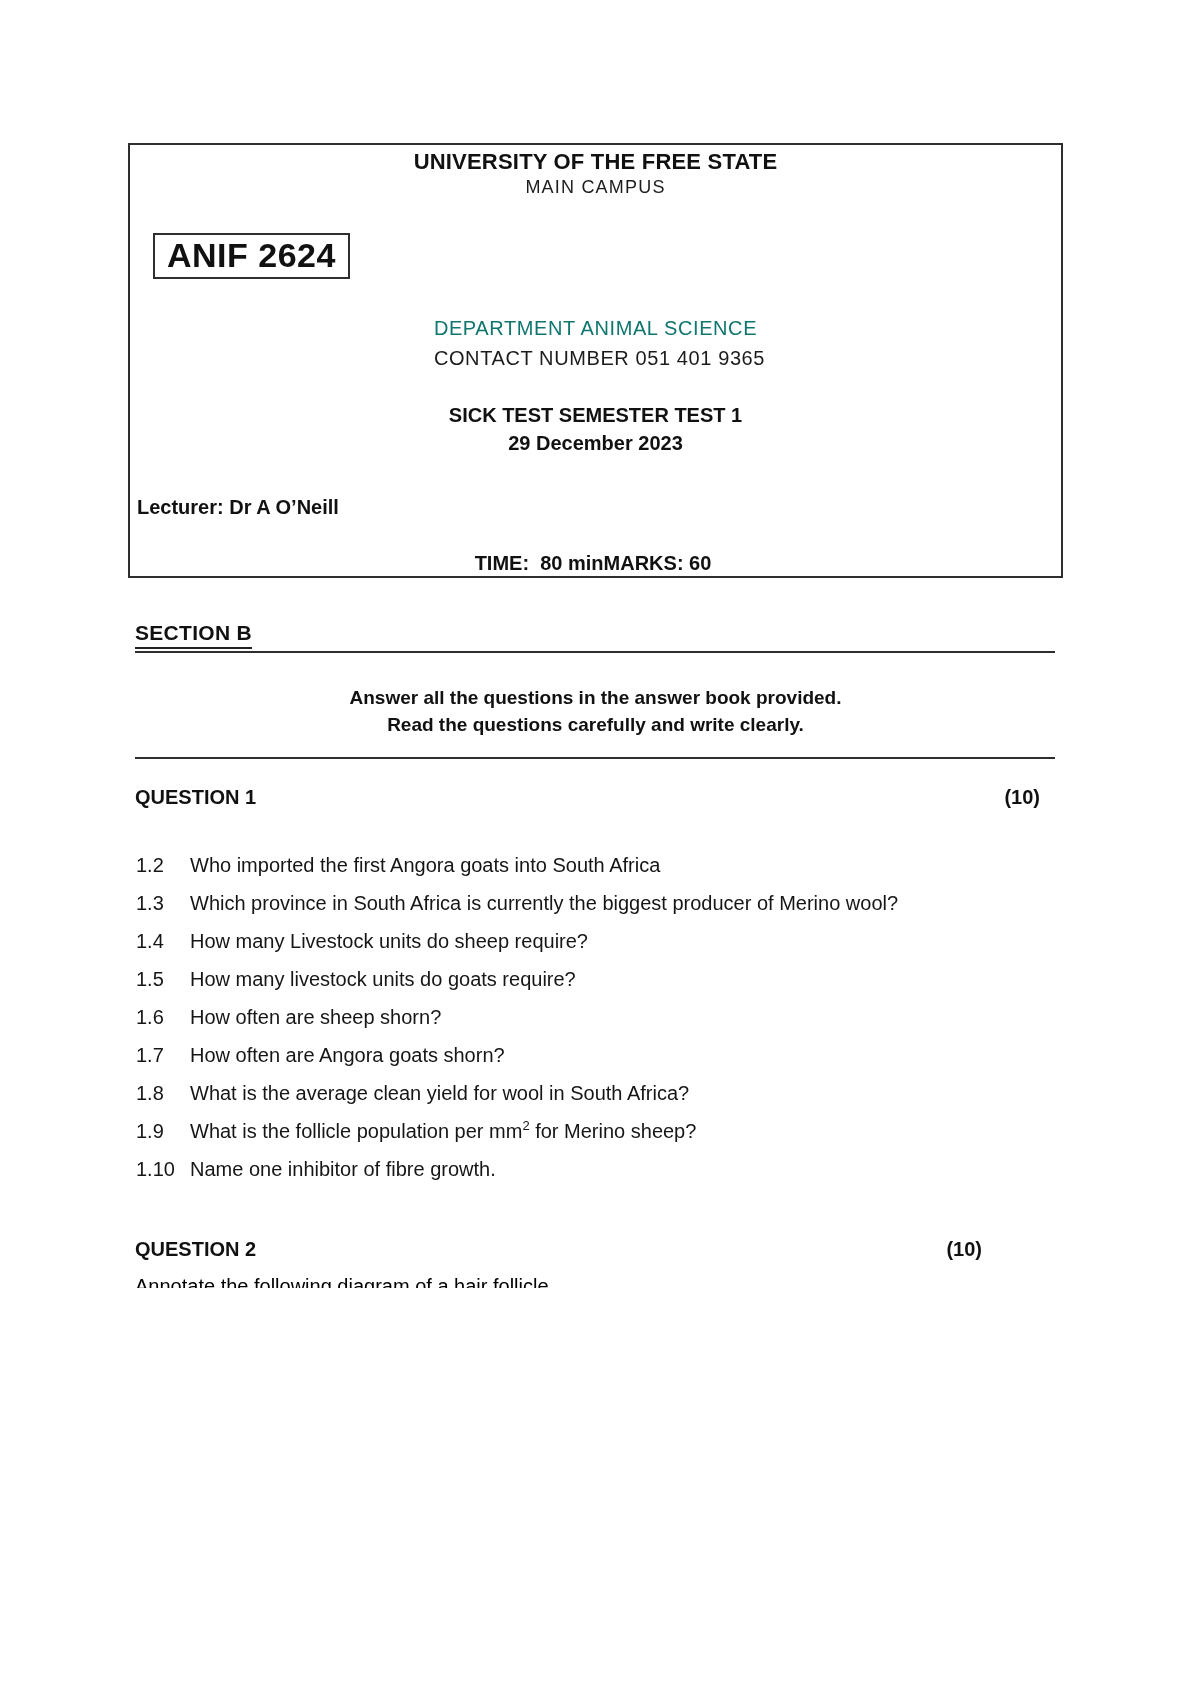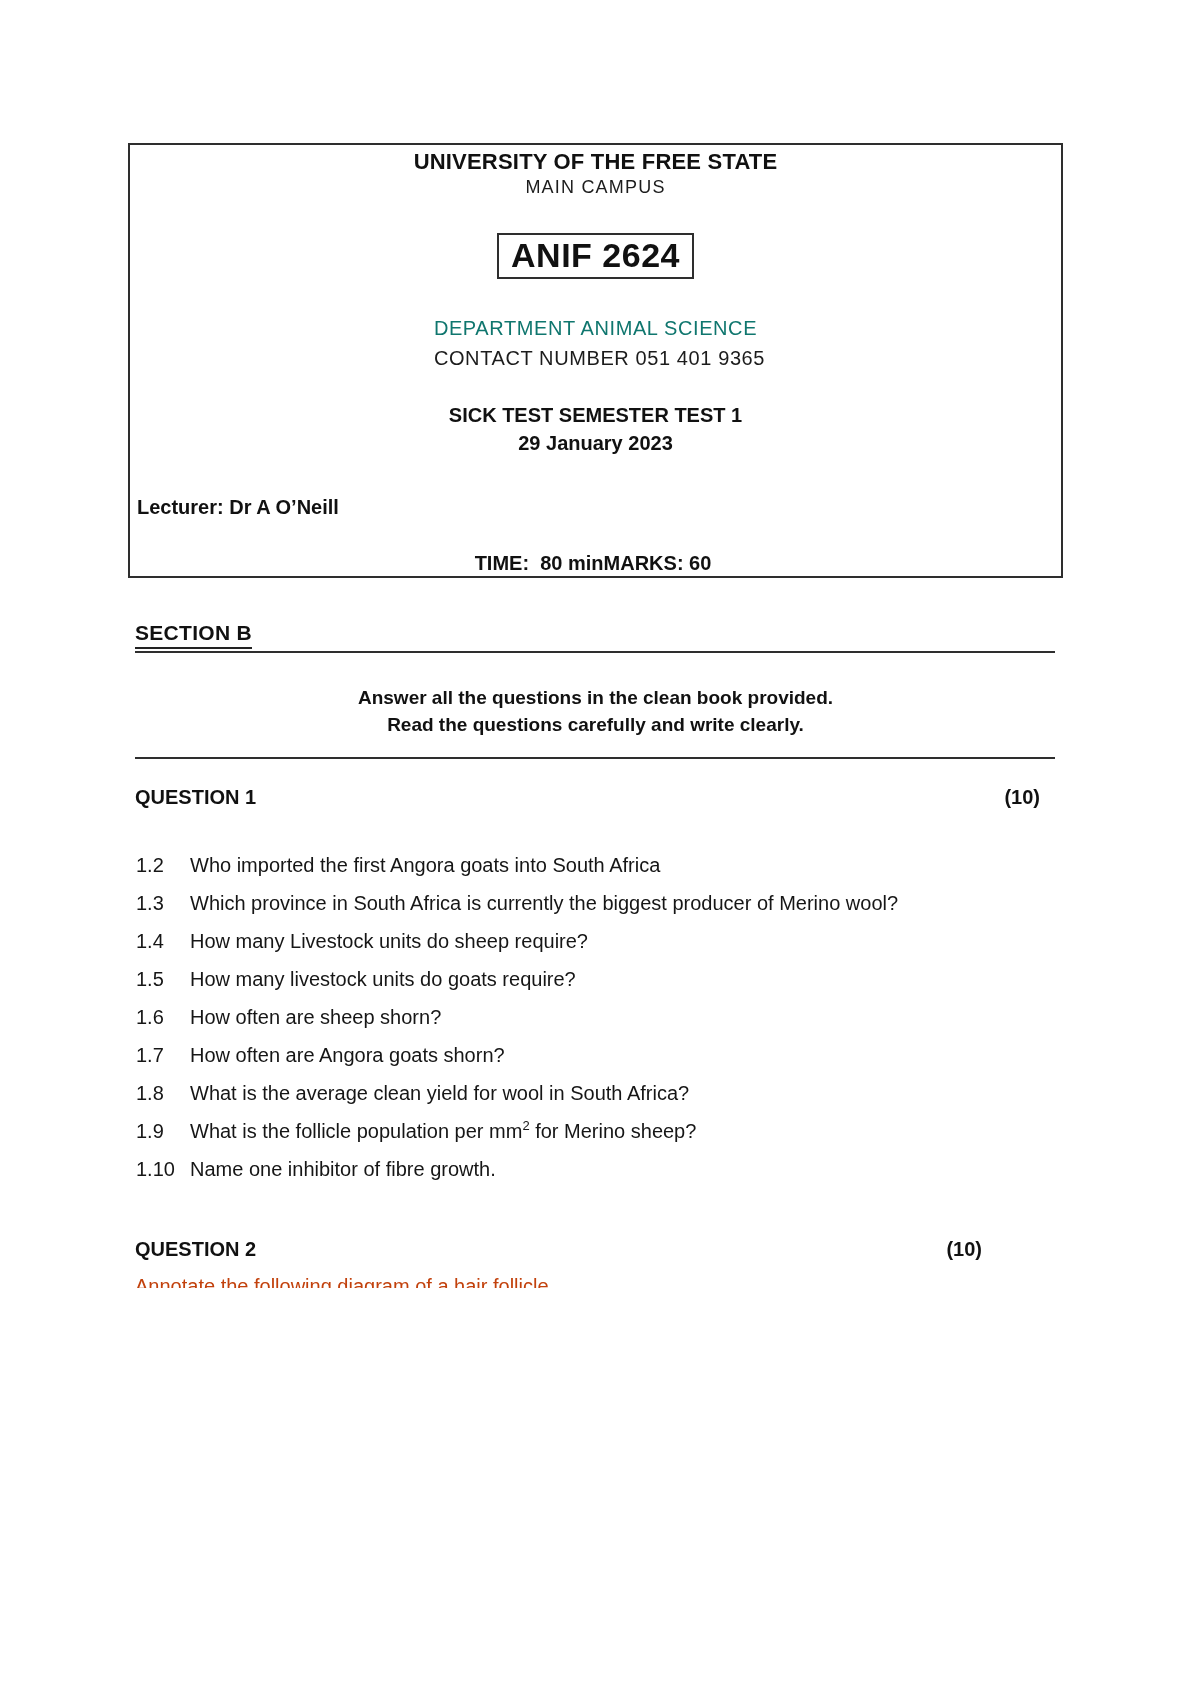--- a/index.html
+++ b/index.html
@@ -26,21 +26,21 @@
     height: 435px;
     padding-top: 4px;
   }
   .c { text-align: center; }
   .university {
     font-size: 22px; font-weight: bold; line-height: 26px; letter-spacing: 0.2px;
   }
   .campus {
     font-size: 18px; line-height: 24px; letter-spacing: 1.2px; color: #1c1c1c;
   }
-  .anif-row { margin-top: 34px; text-align: center; height: 44px; }
+  .anif-row { margin-top: 34px; text-align: left; height: 44px; margin-left: 23px; }
   .anif-box {
     display: inline-block;
     border: 2px solid #2e2e2e;
     padding: 1px 12px 3px 12px;
     font-size: 34px; font-weight: bold; line-height: 38px; letter-spacing: 0.5px;
   }
   .dept    { margin-top: 36px; font-size: 20px; line-height: 30px; letter-spacing: 0.6px; color: #0f766e; }
   .contact { font-size: 20px; line-height: 30px; letter-spacing: 0.6px; color: #1c1c1c; padding-left: 8px; }
   .sick    { margin-top: 28px; font-size: 20px; font-weight: bold; line-height: 28px; }
   .tdate   { font-size: 20px; font-weight: bold; line-height: 28px; }
@@ -81,52 +81,52 @@
   .q-head-1 { margin-top: 25px; padding-right: 23px; }
   .q-head-2 { margin-top: 54px; padding-right: 81px; gap: 34px; }
 
   
   .q-list { margin-top: 43px; padding-left: 8px; }
   .q-row { display: flex; line-height: 25px; margin-bottom: 13px; font-size: 20px; color: #161616; }
   .q-num { width: 54px; flex: 0 0 54px; }
   .q-text { flex: 1; }
   .q-text sup { font-size: 13px; line-height: 0; }
 
-  .q2-intro { margin-top: 12px; padding-left: 7px; font-size: 20px; line-height: 25px; color: #c2410c; }
+  .q2-intro { margin-top: 12px; padding-left: 7px; font-size: 20px; line-height: 25px; color: #000000; }
 </style>
 </head>
 <body>
 
 <div class="page">
   <div class="content">
 
     <div class="header-box">
       <div class="c university">UNIVERSITY OF THE FREE STATE</div>
       <div class="c campus">MAIN CAMPUS</div>
       <div class="anif-row">
         <span class="anif-box">ANIF 2624</span>
       </div>
       <div class="c dept">DEPARTMENT ANIMAL SCIENCE</div>
       <div class="c contact">CONTACT NUMBER 051 401 9365</div>
       <div class="c sick">SICK TEST SEMESTER TEST 1</div>
-      <div class="c tdate">29 January 2023</div>
+      <div class="c tdate">29 December 2023</div>
       <div class="lecturer">Lecturer: Dr A O’Neill</div>
       <div class="time-marks">
         <span class="t">TIME:  80 min</span>
         <span>MARKS: 60</span>
       </div>
     </div>
 
     <div class="section-head">
       <span>SECTION B</span>
     </div>
     <hr class="rule rule-1">
 
     <div class="instructions">
-      <div>Answer all the questions in the clean book provided.</div>
+      <div>Answer all the questions in the answer book provided.</div>
       <div>Read the questions carefully and write clearly.</div>
     </div>
     <hr class="rule rule-2">
 
     <div class="q-head q-head-1">
       <span>QUESTION 1</span>
       <span>(10)</span>
     </div>
 
     <div class="q-list">

